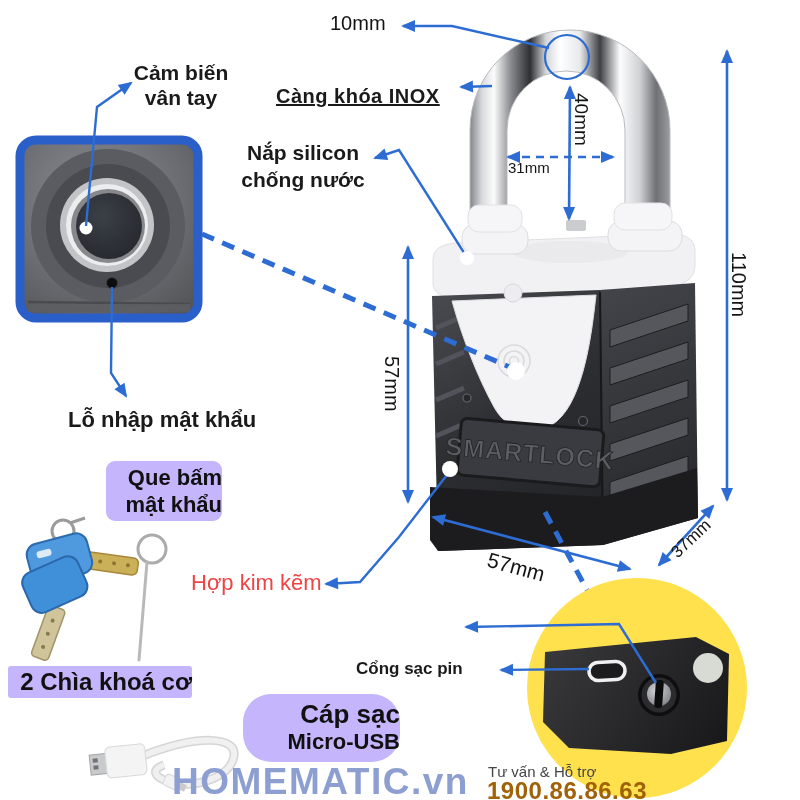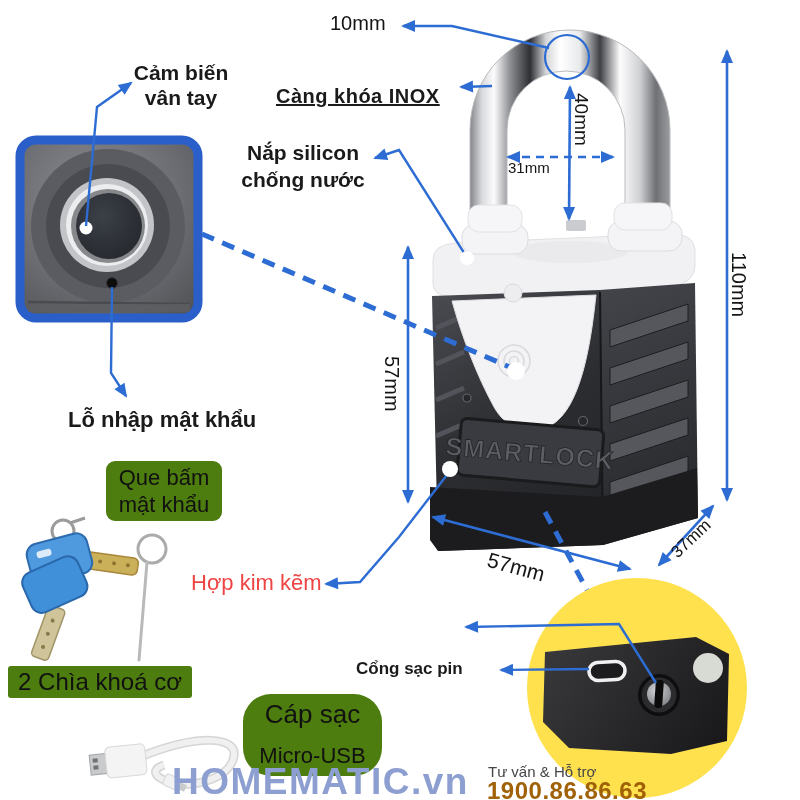--- a/index.html
+++ b/index.html
@@ -1,35 +1,35 @@
 <!DOCTYPE html>
 <html><head>
 <meta charset="utf-8">
 <style>
   html,body{margin:0;padding:0;background:#fff;}
   #stage{position:relative;width:800px;height:800px;overflow:hidden;background:#fff;
          font-family:"Liberation Sans","DejaVu Sans",sans-serif;color:#1a1a1a;}
   #scene{position:absolute;left:0;top:0;}
   .lbl{position:absolute;white-space:nowrap;color:#1a1a1a;}
-  .yellow-box{position:absolute;background:#4d7c0f;text-align:center;color:#111;font-weight:normal;}
+  .yellow-box{position:absolute;background:#c4b5fd;text-align:right;color:#111;font-weight:bold;}
   .vert{writing-mode:vertical-rl;text-orientation:mixed;}
   .blue{color:#2d6cd2;}
   .dim{position:absolute;color:#141414;}
   #lbl-fp{left:131px;top:60px;width:100px;text-align:center;font-size:21px;line-height:25px;font-weight:bold;}
   #lbl-inox{left:276px;top:85px;font-size:20px;font-weight:bold;letter-spacing:.5px;text-decoration:underline;}
   #lbl-silicon{left:234px;top:139px;width:138px;text-align:center;font-size:21px;line-height:27px;font-weight:bold;}
   #lbl-passhole{left:68px;top:407px;font-size:22px;font-weight:bold;}
   #box-quebam{left:106px;top:461px;width:116px;padding:3px 0;border-radius:9px;font-size:22px;line-height:27px;}
   #box-keys{left:8px;top:666px;width:184px;height:32px;line-height:32px;border-radius:3px;font-size:24px;}
   #lbl-zinc{left:191px;top:570px;font-size:22px;font-weight:400;color:#ef4444;}
   #lbl-keyhole{left:289px;top:613px;font-size:17px;font-weight:bold;}
   #lbl-port{left:356px;top:659px;font-size:17px;font-weight:bold;}
-  #box-cable{left:243px;top:694px;width:139px;padding:5px 0 7px;border-radius:28px;}
+  #box-cable{left:243px;top:694px;width:157px;padding:5px 0 7px;border-radius:28px;}
   #box-cable .l1{font-size:26px;line-height:30px;}
-  #box-cable .l2{font-size:22px;line-height:26px;margin-top:14px;}
+  #box-cable .l2{font-size:22px;line-height:26px;}
   #d-10{left:330px;top:12px;font-size:20px;}
   #d-40{left:570px;top:93px;font-size:19px;}
   #d-31{left:508px;top:159px;font-size:15px;}
   #d-110{left:727px;top:252px;font-size:20px;}
   #d-57l{left:380px;top:356px;font-size:20px;}
   #d-57b{left:491px;top:548px;font-size:21px;transform:rotate(15deg);transform-origin:0 0;}
   #d-37{left:674px;top:545px;font-size:17px;transform:rotate(-43deg);transform-origin:0 50%;}
   #logo{left:172px;top:761px;font-size:37px;font-weight:bold;color:#8d9fd1;letter-spacing:1.5px;}
   #support{left:488px;top:763px;font-size:15px;font-weight:normal;color:#454547;}
   #phone{left:487px;top:777px;font-size:24px;font-weight:bold;color:#a16207;letter-spacing:.5px;}

